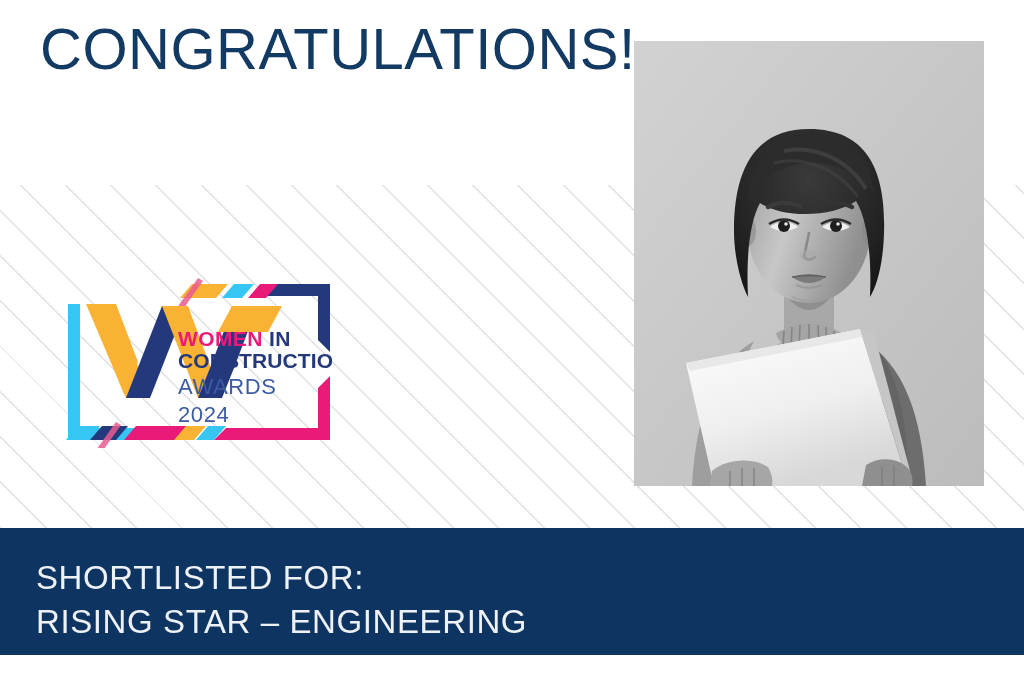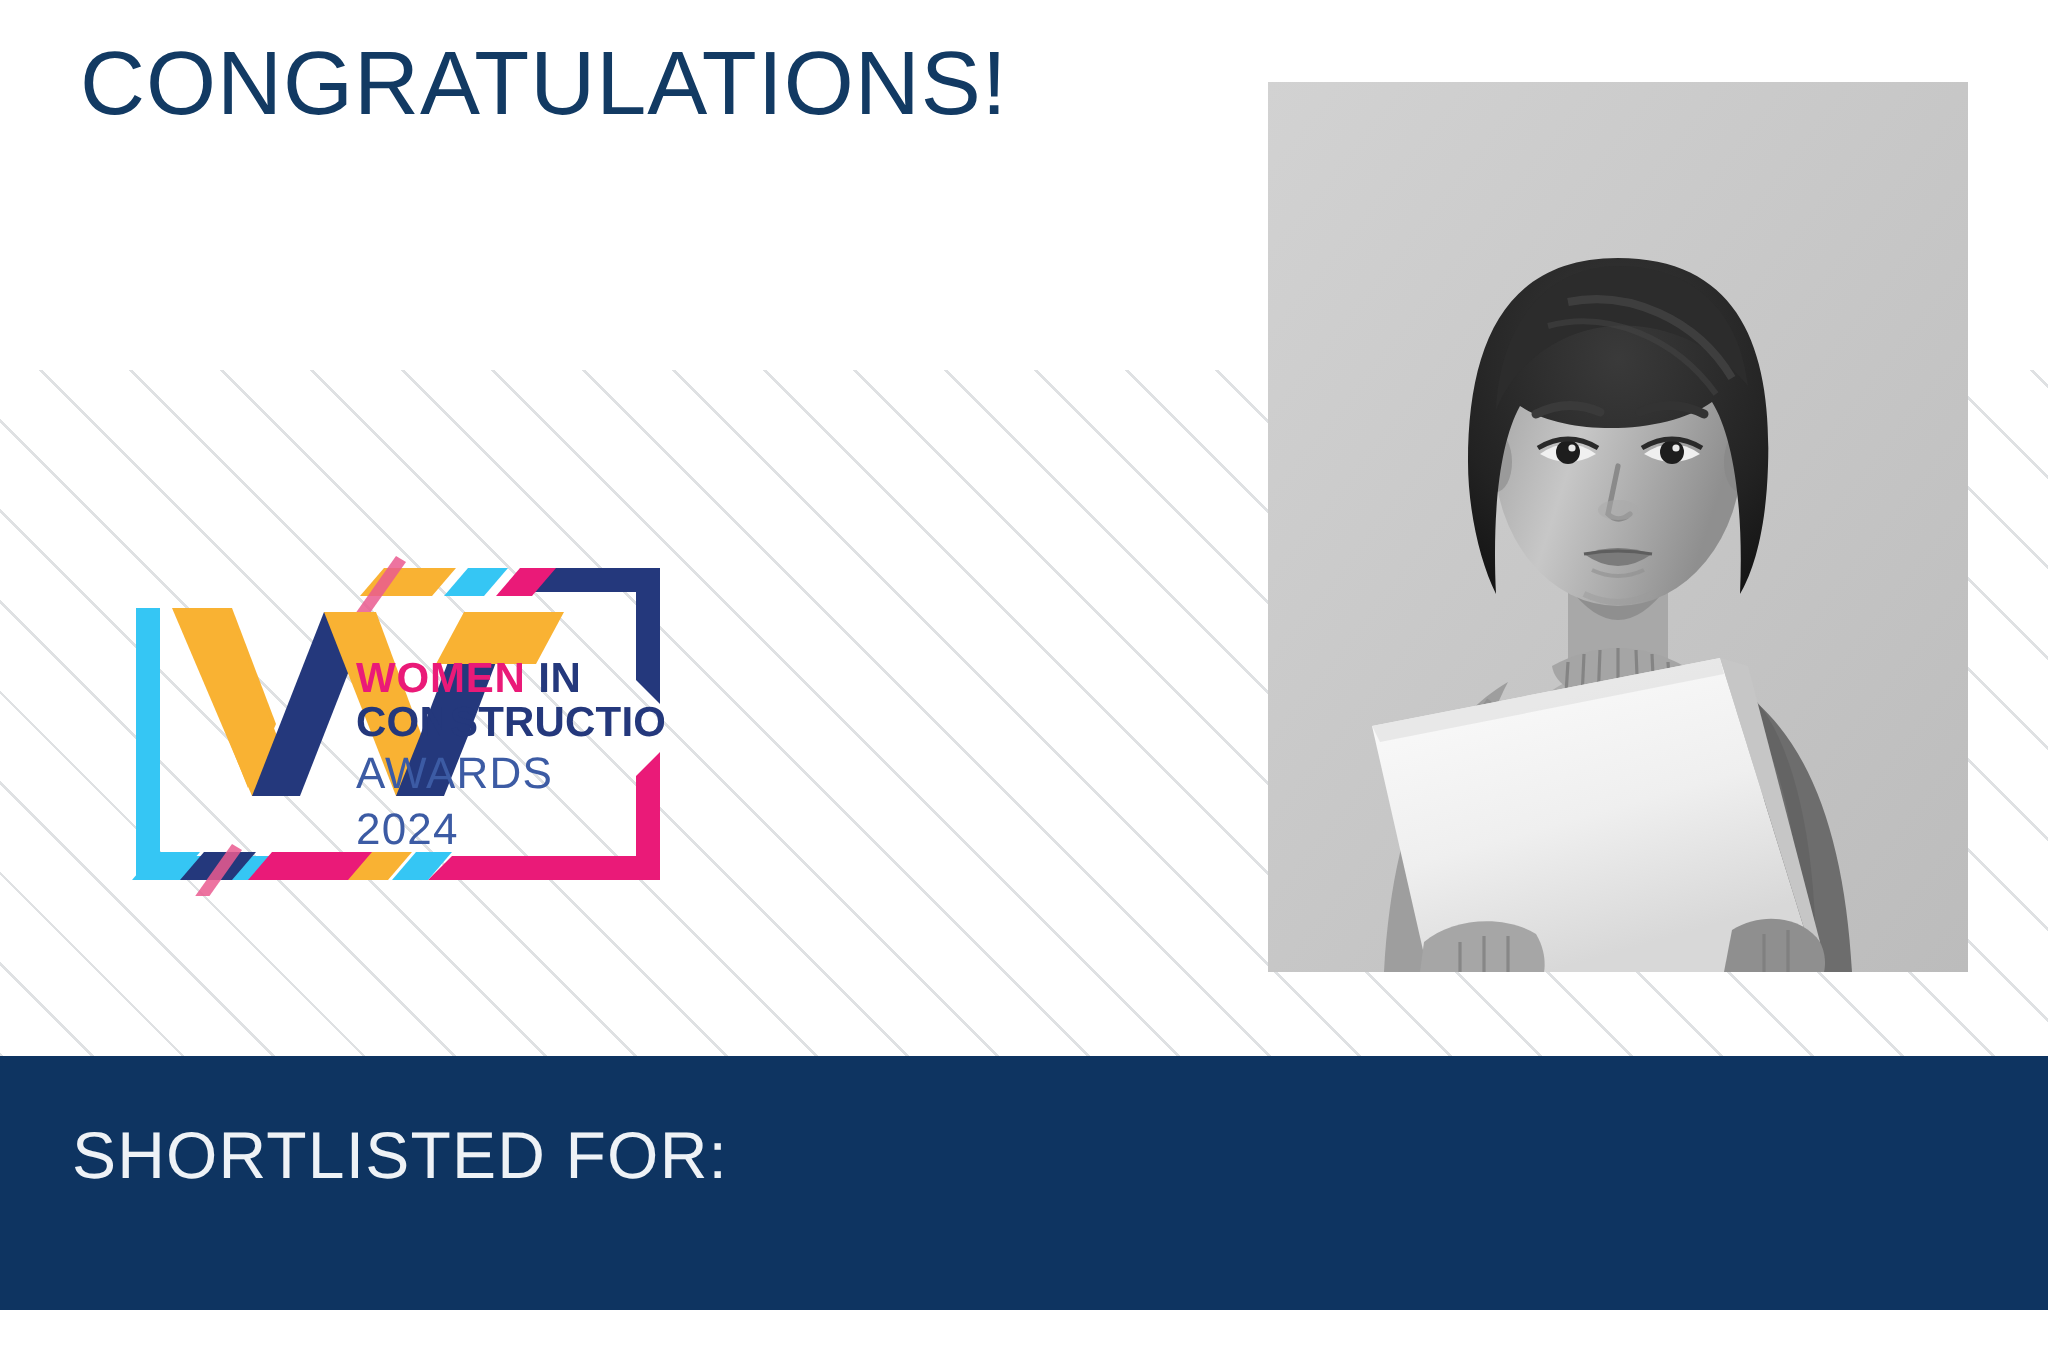--- a/index.html
+++ b/index.html
@@ -38,21 +38,21 @@
   .headline {
     position: absolute;
     left: 40px;
     top: 18px;
     width: 600px;
     z-index: 6;
   }
   .headline-line1 {
     display: block;
     color: #123a63;
-    font-size: 45px;
+    font-size: 58px;
     line-height: 1.06;
     letter-spacing: 0.5px;
     font-weight: 400;
     white-space: nowrap;
   }
   .headline-line2 {
     display: block;
     color: #123a63;
     font-size: 56px;
     line-height: 1.12;
@@ -282,17 +282,18 @@
           <path d="M260 424 L260 445"></path>
       </g>
 
       <rect width="350" height="445" fill="none"></rect>
     </svg>
   </div>
 
   <div class="bottom-bar">
     <div class="shortlist-text">
       <span class="shortlist-line">SHORTLISTED FOR:</span>
+      <span class="shortlist-line">RISING STAR – ENGINEERING</span>
     </div>
 
   </div>
 
 </div>
 
 </body></html>

